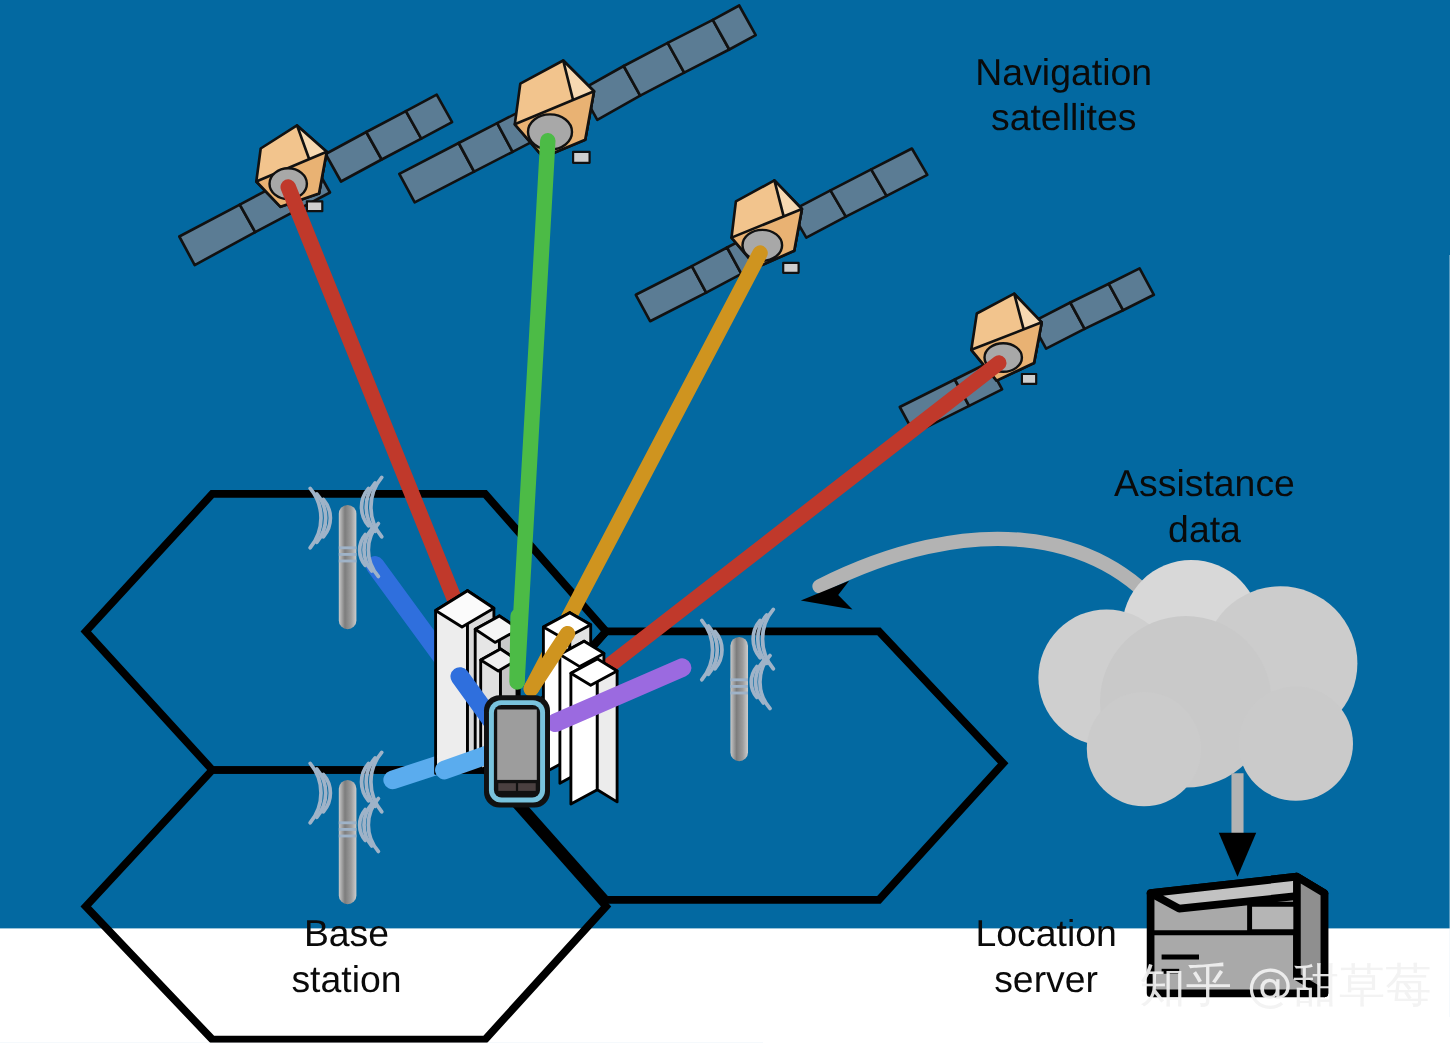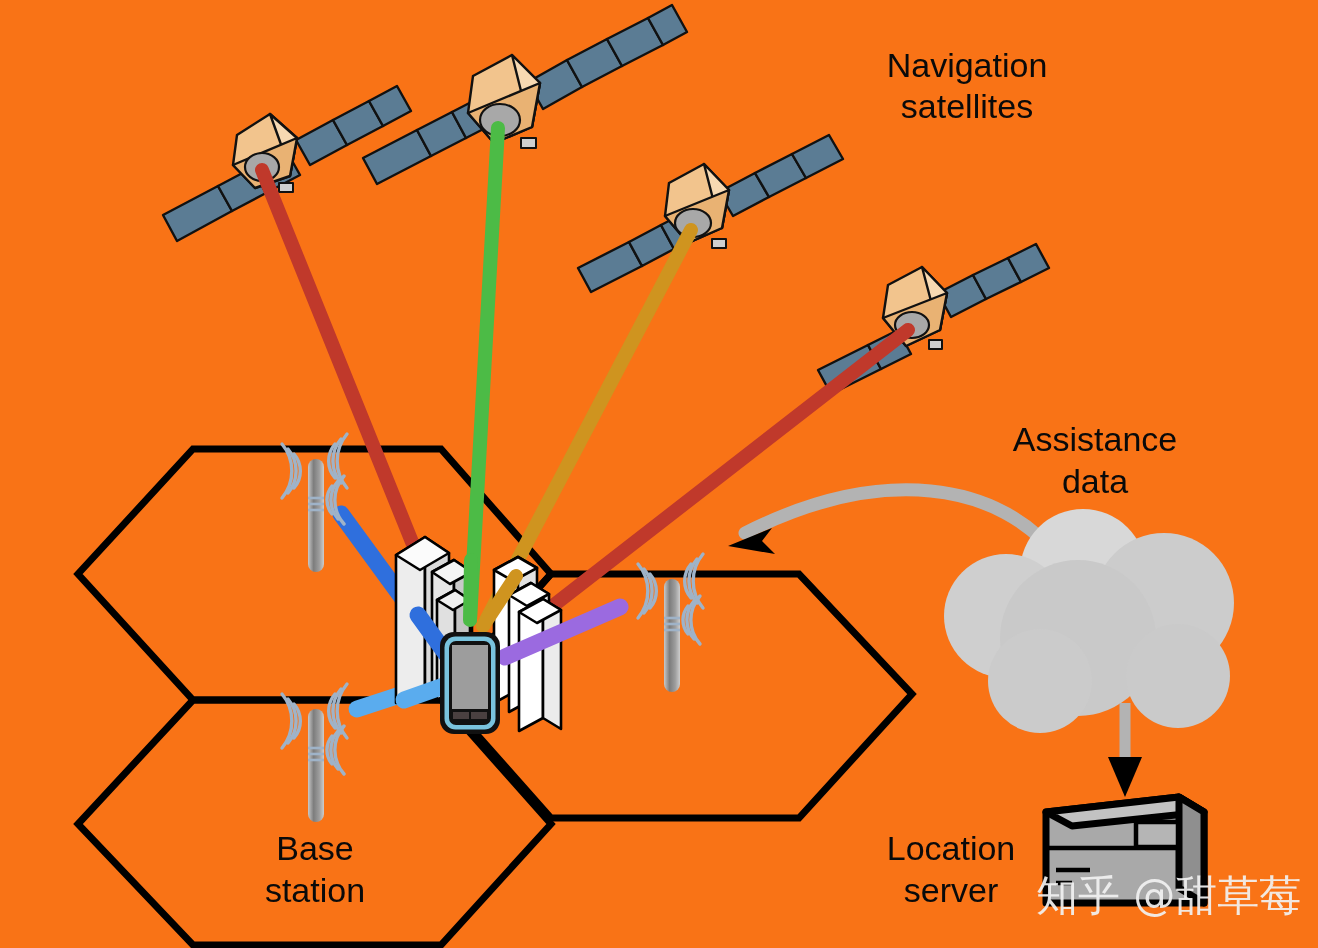--- a/index.html
+++ b/index.html
@@ -1,18 +1,18 @@
 <!DOCTYPE html>
 <html><head>
 <meta charset="utf-8">
 <style>
   html,body{margin:0;padding:0;background:#ffffff;}
   body{width:1318px;height:948px;overflow:hidden;
        font-family:"Liberation Sans","DejaVu Sans",sans-serif;}
-  #stage{position:relative;width:1318px;height:948px;background:#f97316;}
+  #stage{position:relative;width:1318px;height:844px;background:#0369a1;}
   svg#scene{position:absolute;left:0;top:0;width:1318px;height:948px;display:block;}
   .lbl{font-family:"Liberation Sans","DejaVu Sans",sans-serif;
        font-size:34px;fill:#0a0a0a;text-anchor:middle;}
   .wm{font-family:"DejaVu Sans",sans-serif;font-size:42px;fill:#f2f2f2;
       opacity:.92;text-anchor:start;}
 </style>
 </head>
 <body>
 
 <div id="stage">

